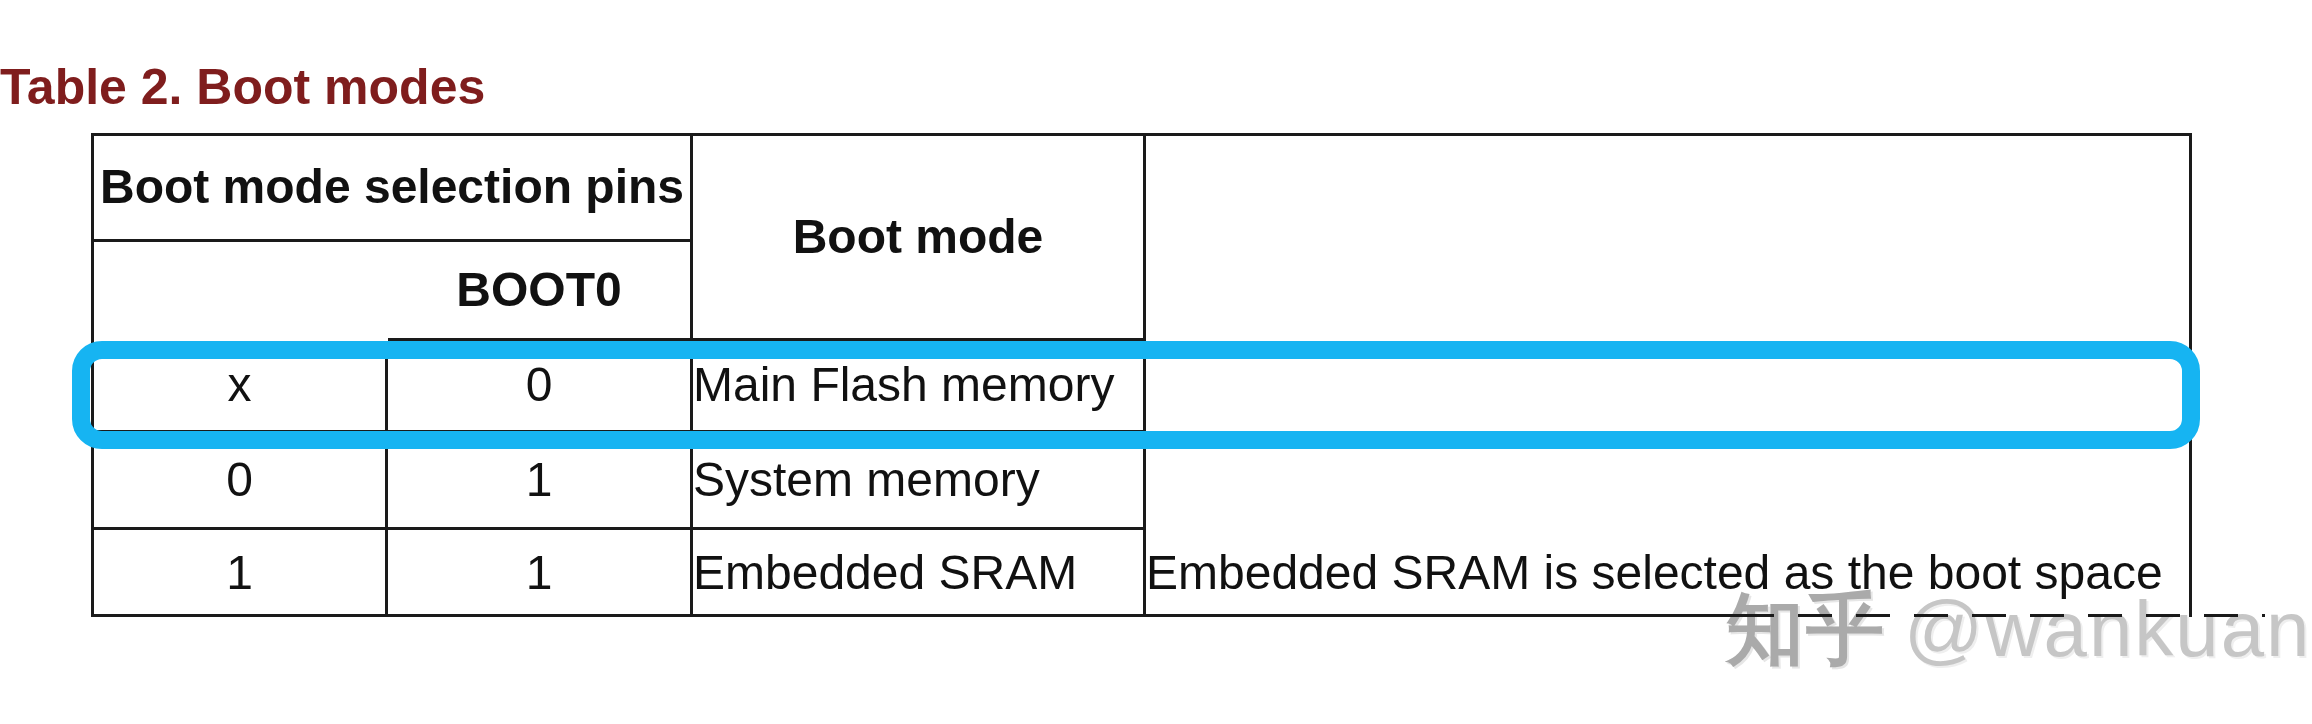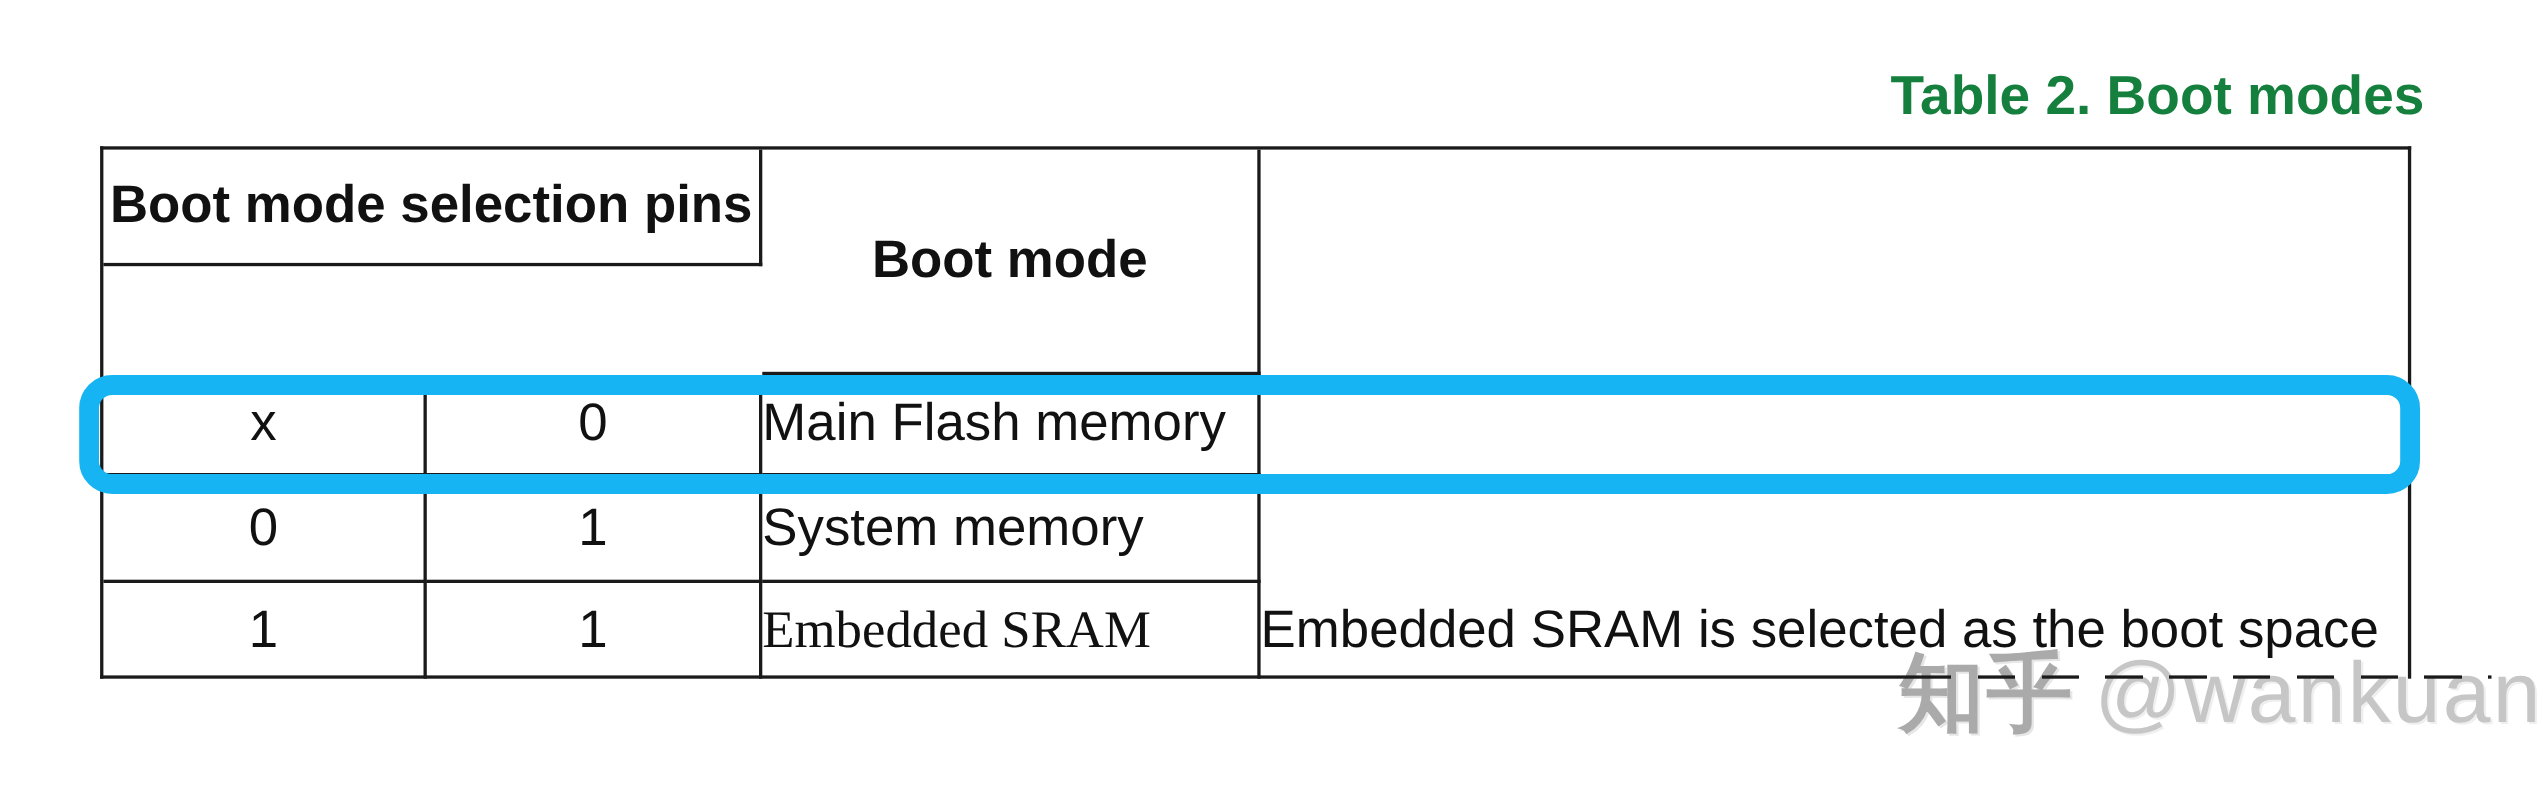--- a/index.html
+++ b/index.html
@@ -4,21 +4,21 @@
 <style>
   html,body{margin:0;padding:0;}
   body{
     width:2312px;height:724px;position:relative;background:#ffffff;
     font-family:"Liberation Sans","DejaVu Sans",sans-serif;color:#111;
     overflow:hidden;
   }
   
   .doc-title{
     position:absolute;top:60px;left:0;width:2204px;
-    text-align:right;font-size:50px;font-weight:bold;color:#15803d;
+    text-align:left;font-size:50px;font-weight:bold;color:#7f1d1d;
     line-height:1.1;white-space:nowrap;
   }
   
   .boot-table{
     position:absolute;left:91px;top:133px;width:2101px;height:484px;
     box-sizing:border-box;
     border:3px solid #1a1a1a;border-bottom:none;
     display:grid;
     grid-template-columns:294px 305px 453px 1043px;
     grid-template-rows:106px 99px 92px 97px 87px;
@@ -64,32 +64,33 @@
 </head>
 <body>
 
 <div class="doc-title">Table 2. Boot modes</div>
 
 <div class="boot-table">
 
   <div class="cell hdr b-r b-b span2c">Boot mode selection pins</div>
   <div class="cell hdr b-r b-b span2r-c3">Boot mode</div>
 
+  <div class="cell hdr b-r b-b" style="grid-column:2;grid-row:2;">BOOT0</div>
 
   <div class="cell b-r b-b" style="grid-column:1;grid-row:3;">x</div>
   <div class="cell b-r b-b" style="grid-column:2;grid-row:3;">0</div>
   <div class="cell left b-r b-b" style="grid-column:3;grid-row:3;">Main Flash memory</div>
 
   <div class="cell b-r b-b" style="grid-column:1;grid-row:4;">0</div>
   <div class="cell b-r b-b" style="grid-column:2;grid-row:4;">1</div>
   <div class="cell left b-r b-b" style="grid-column:3;grid-row:4;">System memory</div>
 
   <div class="cell b-r" style="grid-column:1;grid-row:5;">1</div>
   <div class="cell b-r" style="grid-column:2;grid-row:5;">1</div>
-  <div class="cell left b-r" style="grid-column:3;grid-row:5;font-family:Liberation Serif, serif;">Embedded SRAM</div>
+  <div class="cell left b-r" style="grid-column:3;grid-row:5;">Embedded SRAM</div>
   <div class="cell left" style="grid-column:4;grid-row:5;">Embedded SRAM is selected as the boot space</div>
 </div>
 
 <div class="bottom-line-solid"></div>
 <div class="bottom-line-dashed"></div>
 
 <div class="row-highlight"></div>
 
 <div class="watermark">
   <span class="wm-site">知乎</span><span class="wm-handle">@wankuan</span>

